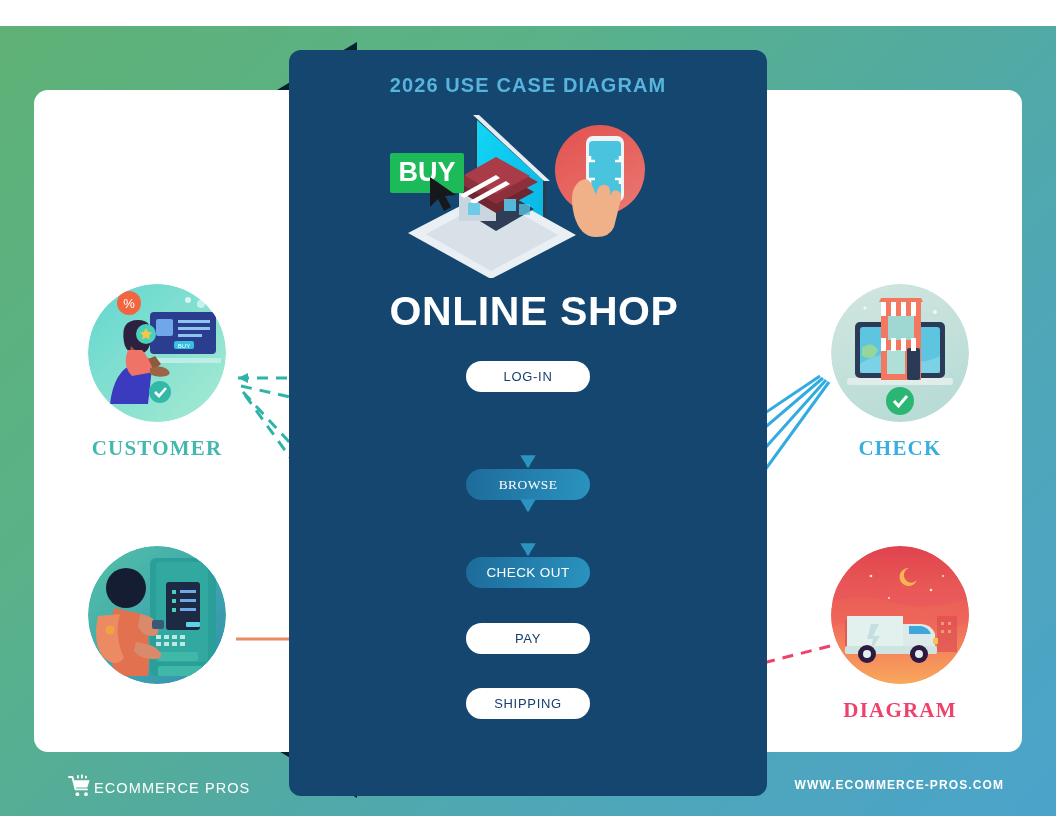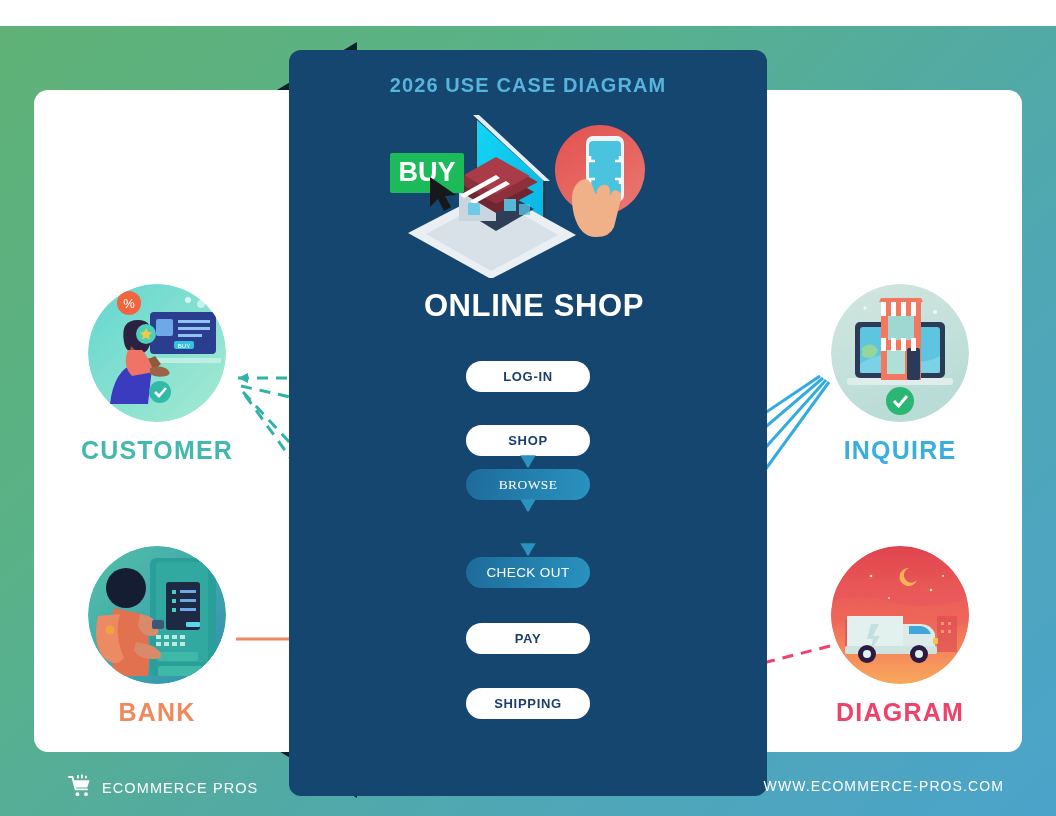--- a/index.html
+++ b/index.html
@@ -70,37 +70,37 @@
 
   
   #hero {
     position: relative;
     width: 300px; height: 175px;
     margin: 6px auto 0;
   }
 
   #shop-title {
     margin-top: 10px;
-    font-size: 31px;
+    font-size: 41px;
     font-weight: bold;
     letter-spacing: 0.6px;
     color: #ffffff;
     padding-left: 12px;
   }
 
   
   .pill {
     position: absolute;
     left: 50%;
     transform: translateX(-50%);
     width: 124px; height: 31px;
     line-height: 31px;
     border-radius: 16px;
     font-size: 13px;
-    font-weight: bold;
+    font-weight: normal;
     letter-spacing: 0.7px;
     white-space: nowrap;
   }
   .pill.white {
     background: #ffffff;
     color: #1a3e6e;
   }
   .pill.blue {
     background: linear-gradient(100deg, #1d6b9a 0%, #2a93bf 100%);
     color: #ffffff;
@@ -125,42 +125,44 @@
 
   .actor-avatar {
     width: 138px; height: 138px;
     margin: 0 auto;
     border-radius: 50%;
     overflow: hidden;
     position: relative;
   }
   .actor-label {
     margin-top: 14px;
-    font-size: 25px;
+    font-size: 21px;
     font-weight: bold;
     letter-spacing: 1.2px;
+    font-family: Liberation Serif, serif;
   }
 
   
   #footer-left {
     position: absolute;
     left: 68px; top: 748px;
-    display: flex; align-items: center; gap: 10px;
+    display: flex; align-items: center; gap: 2px;
   }
   #footer-left .brand-text {
     font-size: 14.5px;
     color: #ffffff;
     letter-spacing: 1.1px;
   }
   #footer-right {
     position: absolute;
     right: 52px; top: 752px;
-    font-size: 14px;
+    font-size: 12px;
     color: #ffffff;
     letter-spacing: 1.1px;
+    font-weight: bold;
   }
 </style>
 </head>
 <body>
 
 <div id="stage">
 
   <div class="shadow-wedge" id="wedge-top"></div>
   <div class="shadow-wedge" id="wedge-bottom"></div>
 
@@ -259,21 +261,20 @@
 
         <path d="M196,112 q-6,-26 6,-34 q8,-5 12,4 l4,10 q2,-12 10,-10 q5,1 4,11
                  q3,-8 8,-5 q5,2 2,12 l-6,24 q-4,10 -18,10 q-16,0 -22,-22 z" fill="#f0b088"></path>
       </svg>
     </div>
 
     <div id="shop-title">ONLINE SHOP</div>
 
     <div class="pill white" id="pill-login">LOG-IN</div>
 
-    <div class="pill white" id="pill-shop">SHOP</div>
 
     <div class="pill blue" id="pill-browse">BROWSE</div>
 
 
     <div class="pill white" id="pill-pay">PAY</div>
 
     <div class="pill blue" id="pill-checkout">CHECK OUT</div>
 
     <div class="pill white" id="pill-shipping">SHIPPING</div>
 
@@ -364,21 +365,20 @@
 
         <circle cx="38" cy="42" r="20" fill="#151d33"></circle>
         <path d="M26,62 q-6,26 0,68 l34,0 q4,-40 -6,-62 z" fill="#e1714f"></path>
         <path d="M10,70 q-6,28 6,42 q12,10 20,0 q-10,-22 -4,-44 z" fill="#ec8a63"></path>
         <circle cx="22" cy="84" r="4.5" fill="#f2a23f"></circle>
         <path d="M52,68 q16,2 18,14 q2,8 -6,8 q-10,0 -14,-10 z" fill="#d98a6a"></path>
         <path d="M48,96 q18,2 24,10 q4,6 -4,7 q-16,1 -22,-8 z" fill="#d98a6a"></path>
         <rect x="64" y="74" width="12" height="9" rx="2" fill="#3c5878"></rect>
       </svg>
     </div>
-    <div class="actor-label" style="color:#f08a5d">BANK</div>
   </div>
 
   <div class="actor" id="actor-seller">
     <div class="actor-avatar">
       <svg viewBox="0 0 138 138" width="138" height="138">
         <defs>
           <linearGradient id="sellbg" x1="0" y1="0" x2="0.4" y2="1">
             <stop offset="0%" stop-color="#d2e6e0"></stop>
             <stop offset="100%" stop-color="#b9dcd6"></stop>
           </linearGradient>
@@ -410,21 +410,21 @@
         <polygon points="48,18 92,18 90,14 50,14" fill="#f4775f"></polygon>
 
         <path d="M31,64 q10,-8 16,2 q-4,12 -16,6 z" fill="#9fd98e" opacity="0.85"></path>
 
         <circle cx="69" cy="117" r="14" fill="#2bb673"></circle>
         <path d="M63,117 l4.5,5 8.5,-10" stroke="#ffffff" stroke-width="3" fill="none"></path>
         <circle cx="104" cy="28" r="2" fill="#ffffff" opacity="0.8"></circle>
         <circle cx="34" cy="24" r="1.6" fill="#ffffff" opacity="0.8"></circle>
       </svg>
     </div>
-    <div class="actor-label" style="color:#3aaede">INQUIRE</div>
+    <div class="actor-label" style="color:#3aaede">CHECK</div>
   </div>
 
   <div class="actor" id="actor-courier">
     <div class="actor-avatar">
       <svg viewBox="0 0 138 138" width="138" height="138">
         <defs>
           <linearGradient id="courbg" x1="0" y1="0" x2="0" y2="1">
             <stop offset="0%" stop-color="#e0434f"></stop>
             <stop offset="55%" stop-color="#ef6a5a"></stop>
             <stop offset="100%" stop-color="#f9a85c"></stop>

